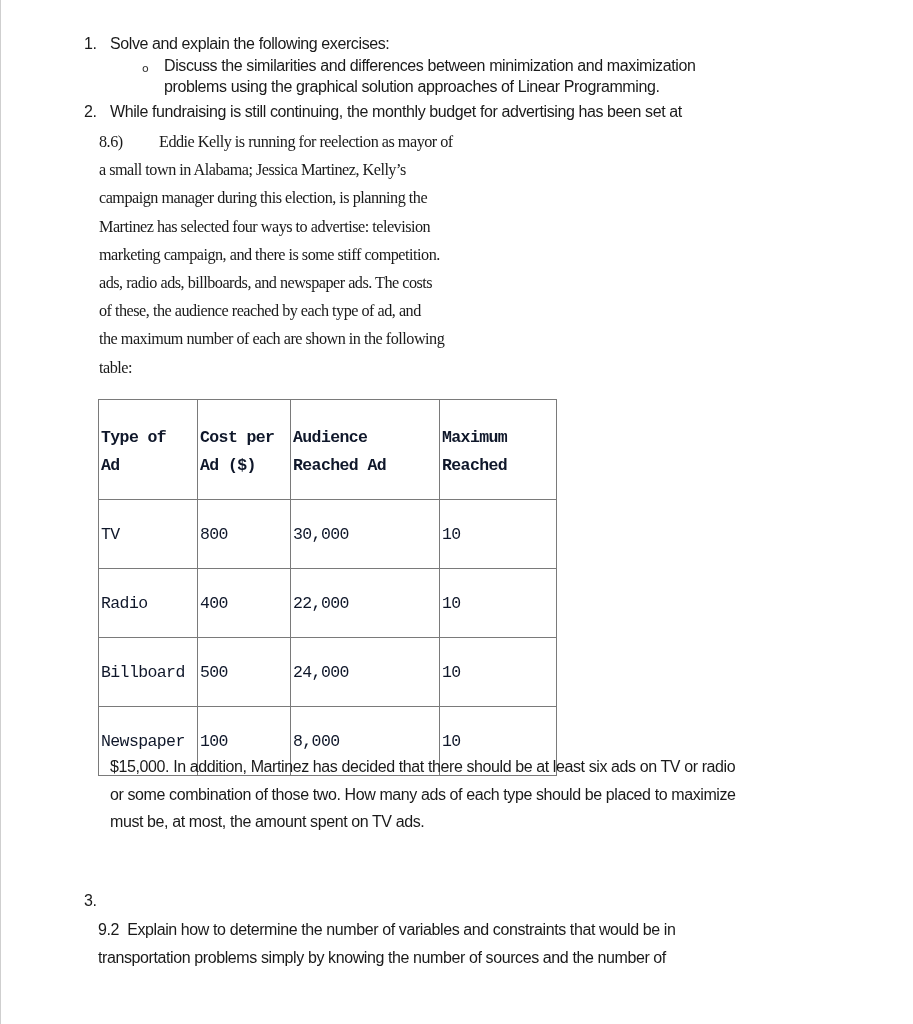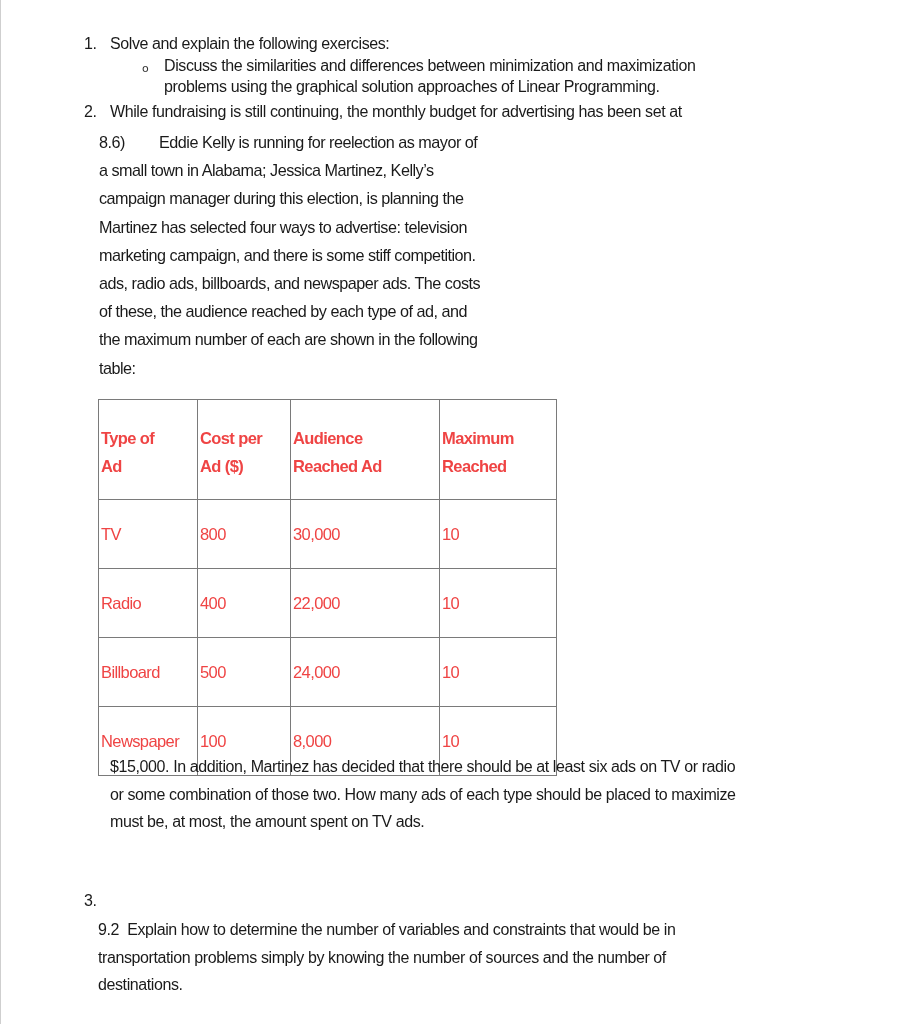--- a/index.html
+++ b/index.html
@@ -34,38 +34,38 @@
       font-family: "DejaVu Sans", sans-serif;
       font-size: 11px;
       color: #333;
     }
 
     .excerpt {
       position: absolute;
       left: 99px;
       top: 128px;
       width: 470px;
-      font-family: Liberation Sans, sans-serif;
+      font-family: Liberation Serif, serif;
       font-size: 16.2px;
       letter-spacing: -0.5px;
       line-height: 28.2px;
       color: #1a1a1a;
     }
     .excerpt .line { display: block; white-space: nowrap; }
     .excerpt .prefix { display: inline-block; width: 60px; }
 
     table.ads {
       position: absolute;
       left: 98px;
       top: 399px;
       border-collapse: collapse;
-      font-family: Liberation Sans, sans-serif;
+      font-family: Liberation Mono, monospace;
       font-size: 16.5px;
       letter-spacing: -0.6px;
-      color: #ef4444;
+      color: #0f172a;
     }
     table.ads td, table.ads th {
       border: 1.5px solid #7a7a7a;
       padding: 0 0 0 2px;
       text-align: left;
       vertical-align: middle;
     }
     table.ads th {
       font-weight: bold;
       height: 95px;
@@ -167,15 +167,14 @@
     <span class="line">or some combination of those two. How many ads of each type should be placed to maximize</span>
     <span class="line">must be, at most, the amount spent on TV ads.</span>
   </div>
 </div>
 
 <div>
   <span class="abs narrow num" style="left:84px; top:892px;">3.</span>
   <div class="item3 narrow">
     <span class="line" style="white-space:pre;">9.2  Explain how to determine the number of variables and constraints that would be in</span>
     <span class="line">transportation problems simply by knowing the number of sources and the number of</span>
-    <span class="line">destinations.</span>
   </div>
 </div>
 
 </body></html>

